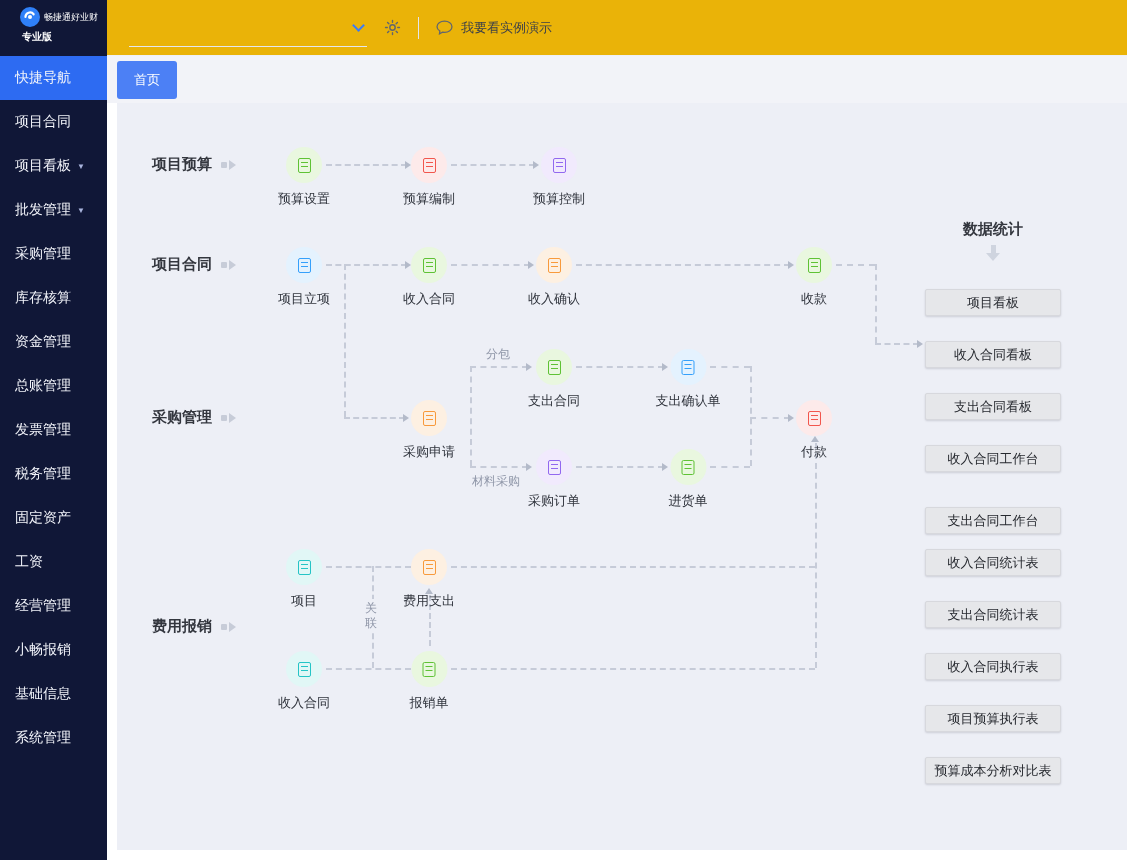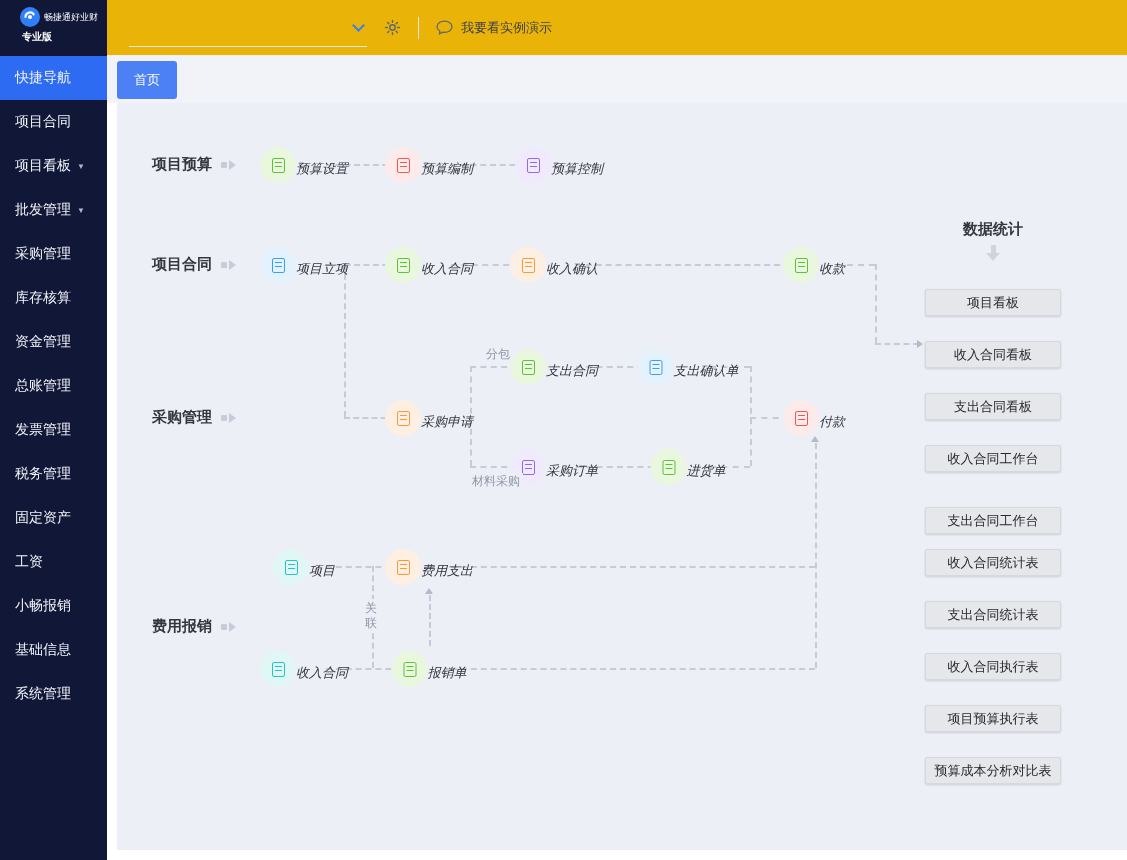--- a/index.html
+++ b/index.html
@@ -33,21 +33,21 @@
 
   .content { flex:1; background:#fff; padding:0 0 10px 10px; }
   .panel { position:relative; width:100%; height:100%; background:#edeff6; overflow:hidden; }
 
   
   .rowlab { position:absolute; left:35px; display:flex; align-items:center; font-size:15px; font-weight:bold; color:#33363e; z-index:3; }
   .flow-arrow { display:inline-flex; align-items:center; margin-left:9px; }
   .flow-arrow .bar { width:6px; height:6px; background:#c7ccd8; border-radius:1px; margin-right:2px; }
   .flow-arrow .tri { width:0; height:0; border:5px solid transparent; border-left:7px solid #c7ccd8; }
 
-  .node { position:absolute; transform:translateX(-50%); display:flex; flex-direction:row; align-items:center; white-space:nowrap; z-index:2; cursor:pointer;font-style:italic; }
+  .node { position:absolute; transform:translateX(-50%); display:flex; flex-direction:column; align-items:center; white-space:nowrap; z-index:2; cursor:pointer; }
   .bubble { width:36px; height:36px; border-radius:50%; display:flex; align-items:center; justify-content:center; }
   .nlabel { margin-top:7px; font-size:13px; color:#30343d; }
   .doc { width:13px; height:15px; border:1.5px solid currentColor; border-radius:2px; position:relative; }
   .doc::before,.doc::after { content:""; position:absolute; left:2px; right:2px; height:1.5px; background:currentColor; }
   .doc::before { top:3px; } .doc::after { top:7px; }
   .t-green  { background:#e9f7df; color:#5fc235; }
   .t-red    { background:#fdeaea; color:#f2564d; }
   .t-purple { background:#f1eafd; color:#9268f0; }
   .t-blue   { background:#e4f2fe; color:#35a0fb; }
   .t-orange { background:#fdf0e2; color:#f89a3c; }
@@ -116,20 +116,23 @@
         <span>发票管理</span>
       </div>
     <div class="side-item">
         <span>税务管理</span>
       </div>
     <div class="side-item">
         <span>固定资产</span>
       </div>
     <div class="side-item">
         <span>工资</span>
+      </div>
+    <div class="side-item">
+        <span>经营管理</span>
       </div>
     <div class="side-item">
         <span>小畅报销</span>
       </div>
     <div class="side-item">
         <span>基础信息</span>
       </div>
     <div class="side-item">
         <span>系统管理</span>
       </div>

